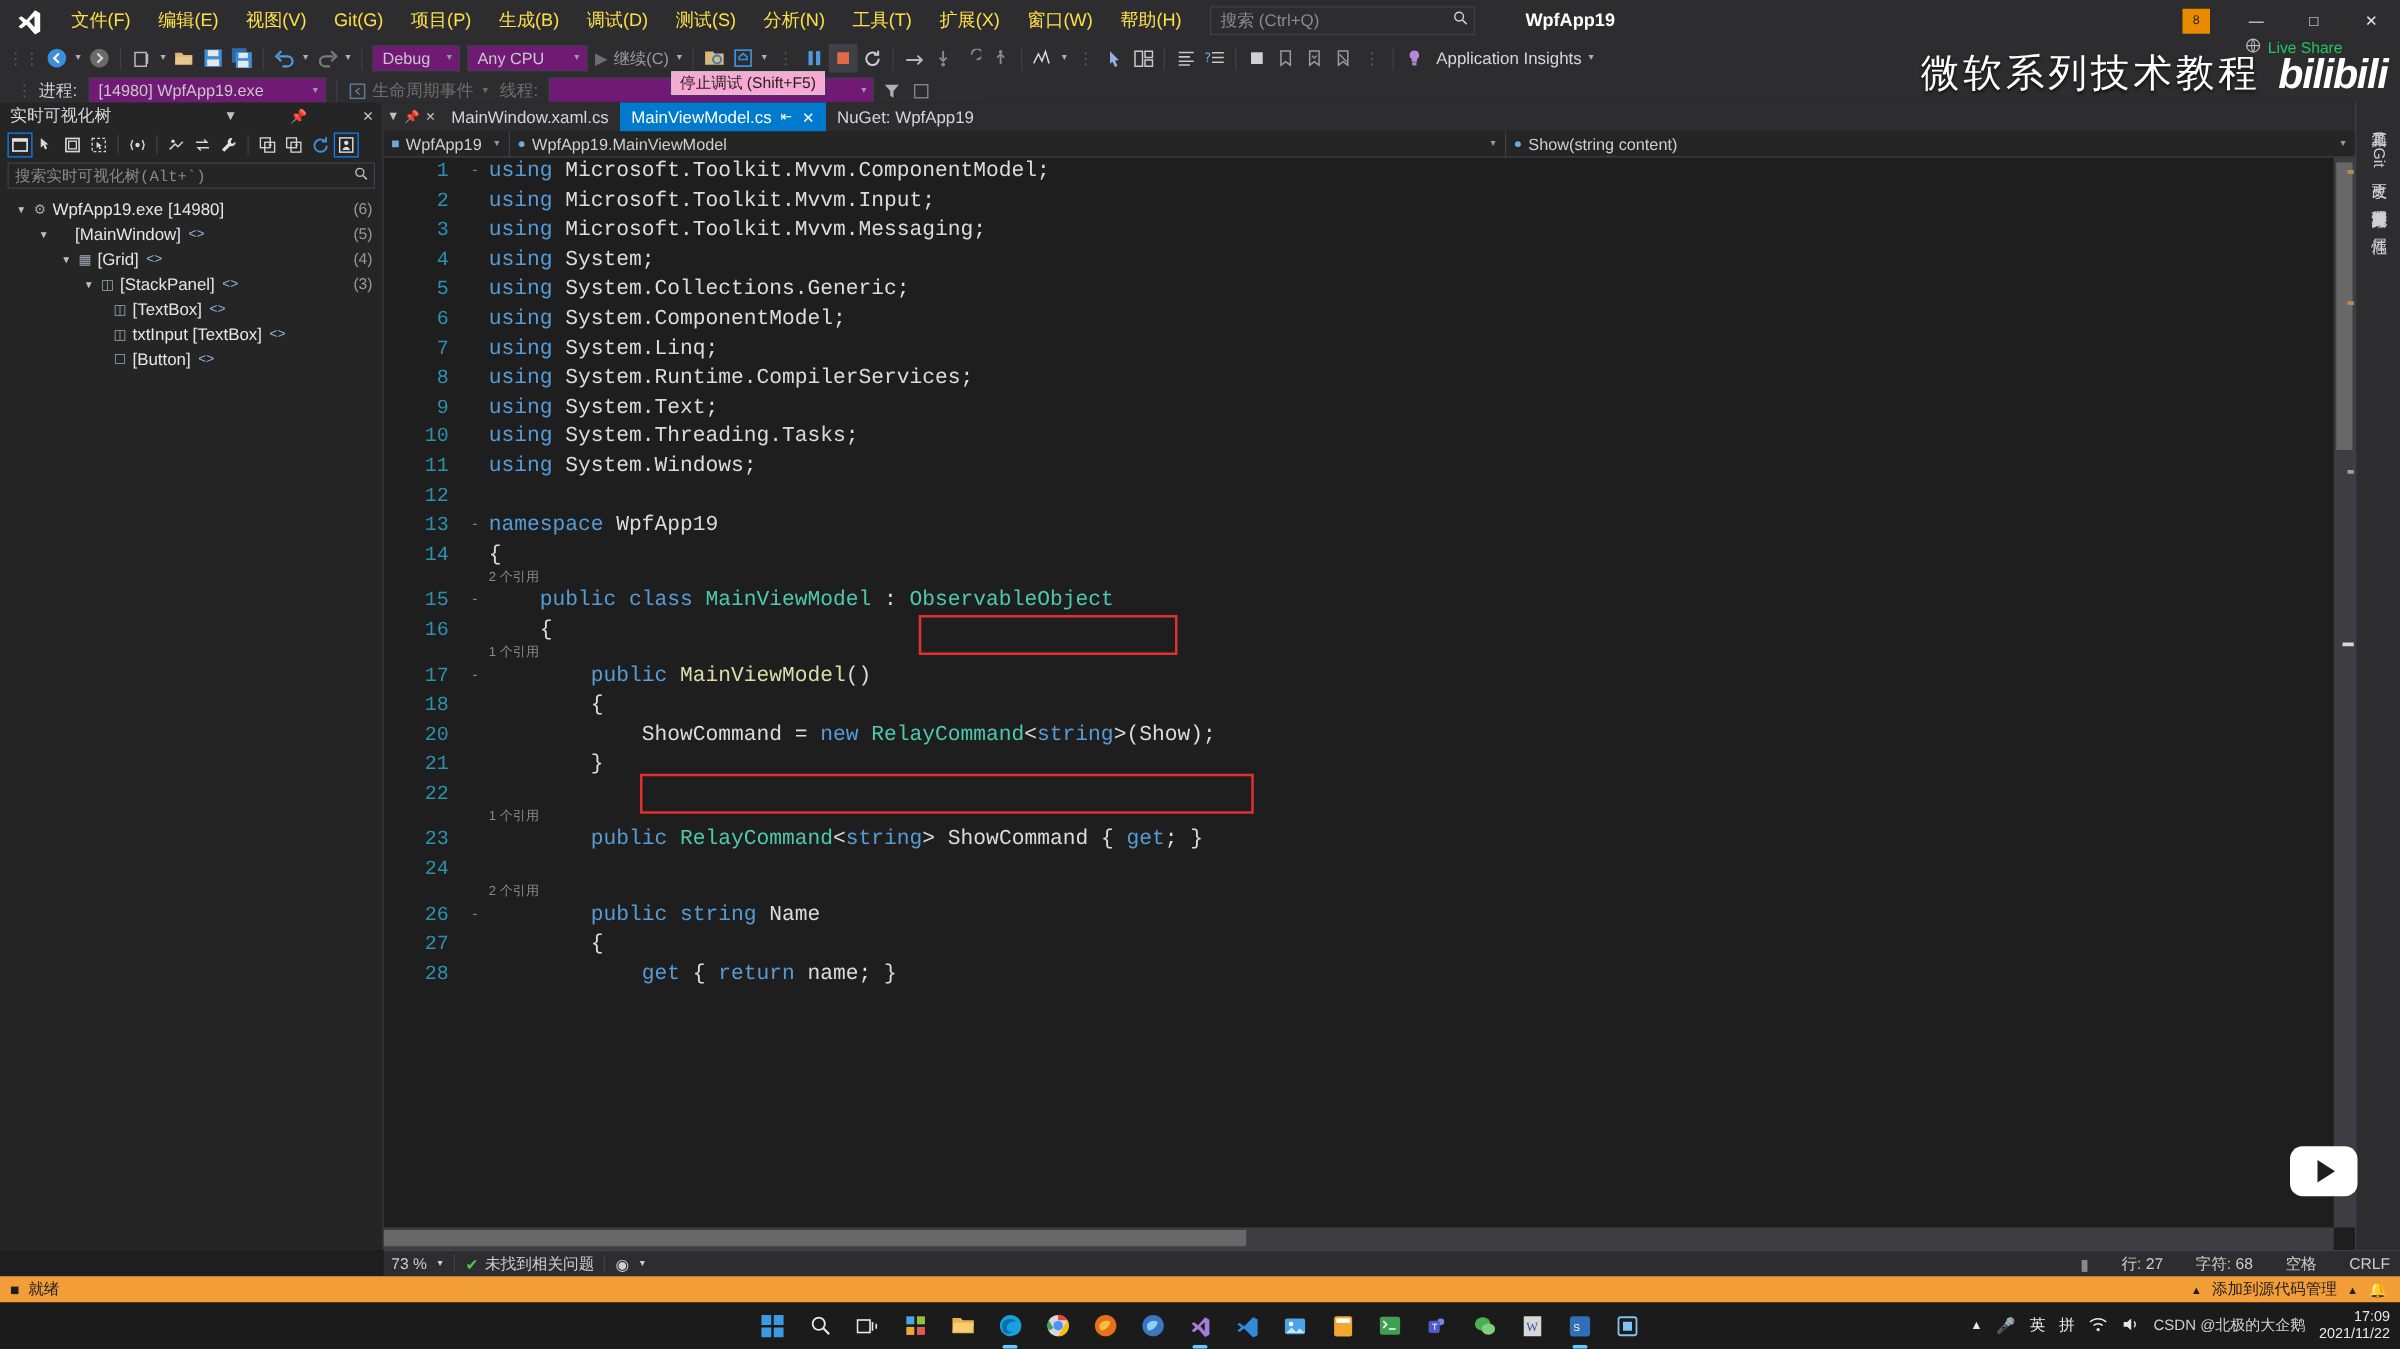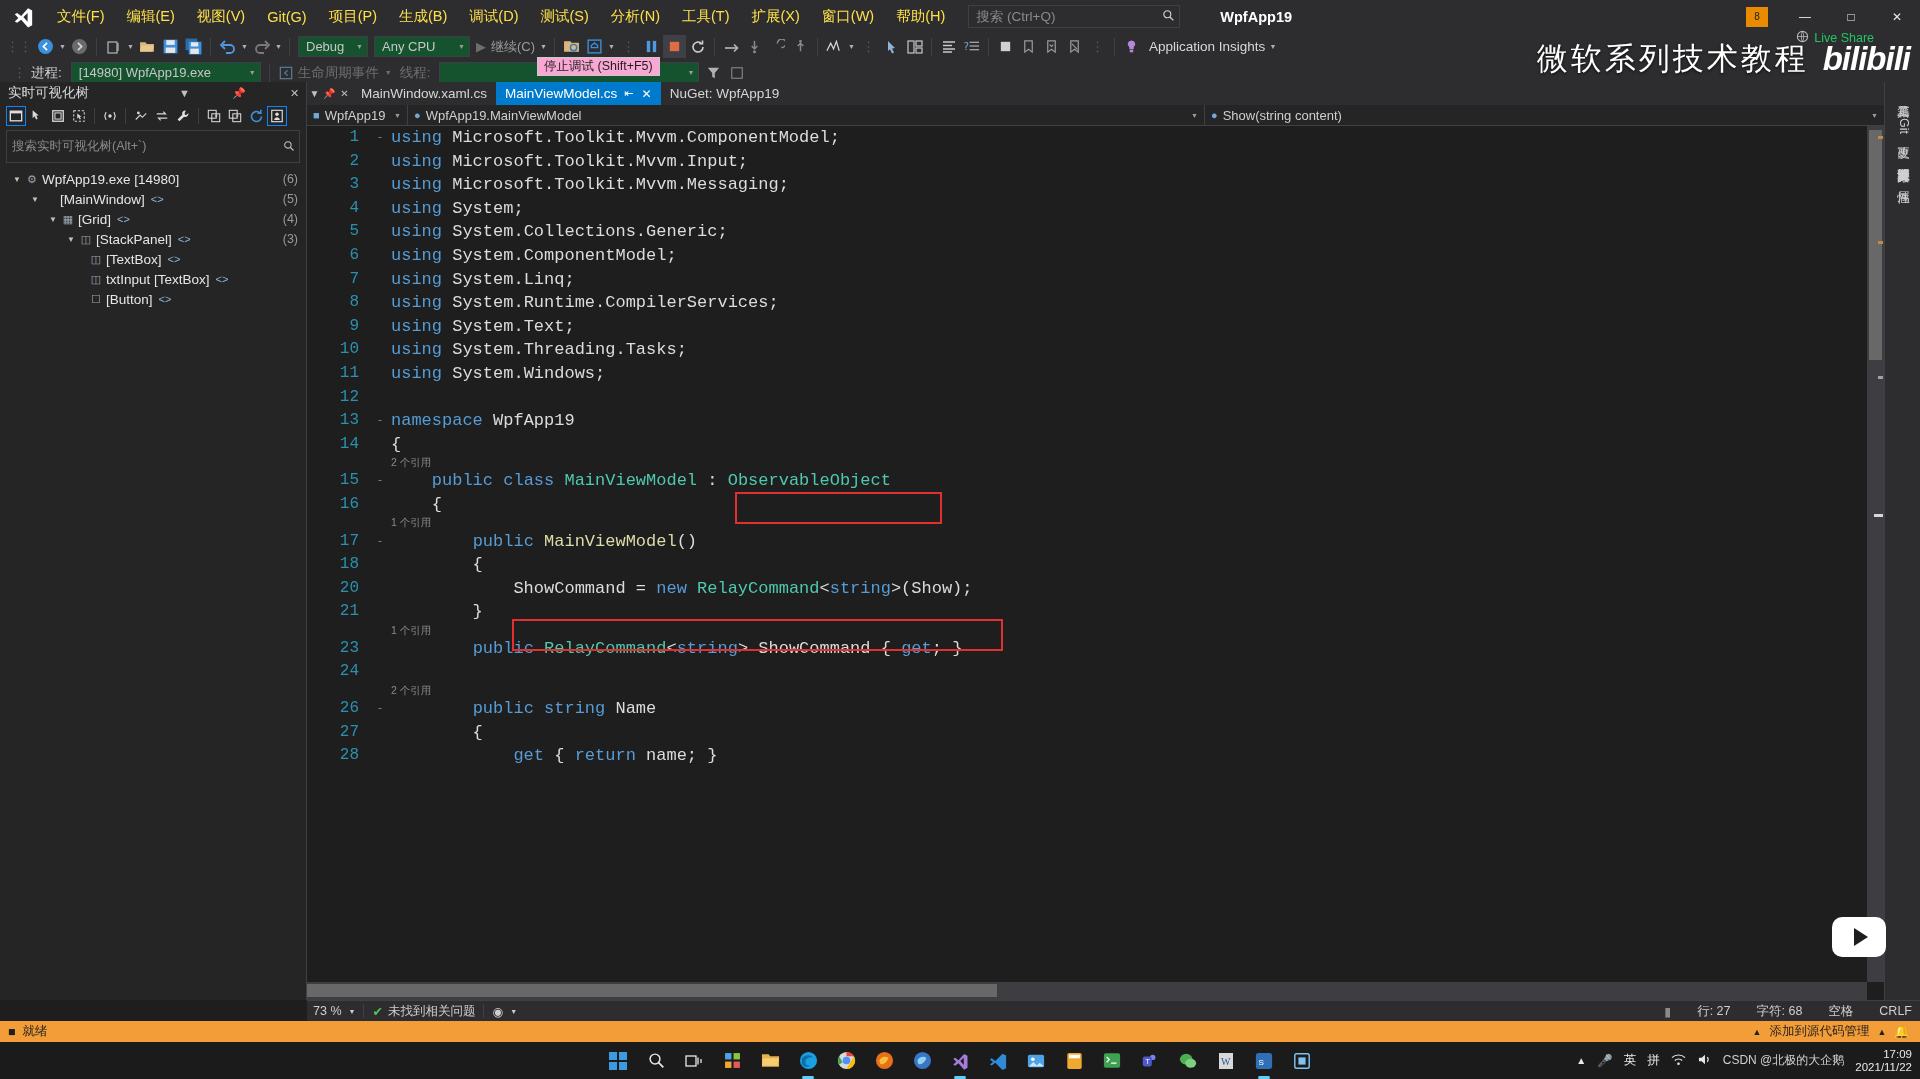--- a/index.html
+++ b/index.html
@@ -48,21 +48,21 @@
   #toolbar1 {
     position: absolute; left: 0; top: 33px; width: 1920px; height: 27px;
     background: #2d2d30; display: flex; align-items: center; padding-left: 4px;
   }
   .tbtn { height: 23px; min-width: 23px; display: flex; align-items: center;
           justify-content: center; color: #c5c5c5; font-size: 13px; padding: 0 2px; }
   .tdrop { width: 11px; height: 23px; display:flex; align-items:center; justify-content:center;
            font-size: 7px; color: #b0b0b0; }
   .tsep { width: 1px; height: 18px; background: #3f3f46; margin: 0 5px; }
   .combo {
-    height: 21px; border: 1px solid #3f3f46; background: #14532d;
+    height: 21px; border: 1px solid #3f3f46; background: #701a75;
     display: flex; align-items: center; padding: 0 4px 0 7px;
     font-size: 13px; color: #c7c7c7; margin: 0 3px;
   }
   .combo .cv { flex: 1; white-space: nowrap; overflow: hidden; }
   .combo .ca { font-size: 7px; color: #9a9a9a; margin-left: 6px; }
   #btn-continue { display: flex; align-items: center; font-size: 13px; color: #9a9a9a; padding: 0 3px;}
   #btn-continue .tri { margin-right: 5px; color: #6e6e6e; }
 
   
   #toolbar2 {
@@ -101,22 +101,22 @@
   .lp-hbtn { width: 15px; height: 18px; display: flex; align-items: center; justify-content: center;
              font-size: 11px; color: #c0c0c0; }
   #lp-toolbar {
     height: 24px; display: flex; align-items: center; padding-left: 6px; gap: 1px;
   }
   .lpt { width: 20px; height: 20px; display: flex; align-items: center; justify-content: center;
          color: #c8c8c8; font-size: 12px; }
   .lpt.sel { border: 1px solid #0a84ff; }
   .lpsep { width: 1px; height: 16px; background: #3f3f46; margin: 0 4px; }
   #lp-search {
-    height: 33px; margin: 2px 6px 0 6px; border: 1px solid #3f3f46; background: #252526;
-    display: flex; align-items: center; padding: 0 4px 0 5px;
+    height: 21px; margin: 2px 6px 0 6px; border: 1px solid #3f3f46; background: #252526;
+    display: flex; align-items: flex-end; padding: 0 4px 0 5px; font-family: Liberation Mono, monospace;
   }
   #lp-search .ph { font-size: 12.5px; color: #8a8a8a; flex: 1; }
   #tree { margin-top: 6px; }
   .trow { height: 20px; display: flex; align-items: center; font-size: 13.5px; position: relative; }
   .tw { width: 14px; display: flex; align-items: center; justify-content: center;
         color: #c0c0c0; font-size: 8px; }
   .ticon { width: 16px; display: flex; align-items: center; justify-content: center;
            color: #9aa6b2; font-size: 11px; margin-right: 2px; }
   .tlabel { color: #e6e6e6; white-space: nowrap; }
   .tchev { margin-left: 6px; color: #8fb3d9; font-size: 11px; }
@@ -724,20 +724,21 @@
         <div class="cline"><span class="lnum">13</span><span class="gut">-</span><span class="ctext"><span class="kw">namespace </span><span class="pln">WpfApp19</span></span></div>
         <div class="cline"><span class="lnum">14</span><span class="gut"></span><span class="ctext"><span class="pln">{</span></span></div>
         <div class="refline"><span style="width: 84px; flex: 0 0 auto;"></span><span class="ref">2 个引用</span></div>
         <div class="cline"><span class="lnum">15</span><span class="gut">-</span><span class="ctext"><span class="pln">    </span><span class="kw">public </span><span class="kw">class </span><span class="cls">MainViewModel</span><span class="pln"> : </span><span class="typ">ObservableObject</span></span></div>
         <div class="cline"><span class="lnum">16</span><span class="gut"></span><span class="ctext"><span class="pln">    {</span></span></div>
         <div class="refline"><span style="width: 84px; flex: 0 0 auto;"></span><span class="ref">1 个引用</span></div>
         <div class="cline"><span class="lnum">17</span><span class="gut">-</span><span class="ctext"><span class="pln">        </span><span class="kw">public </span><span class="mth">MainViewModel</span><span class="pln">()</span></span></div>
         <div class="cline"><span class="lnum">18</span><span class="gut"></span><span class="ctext"><span class="pln">        {</span></span></div>
         <div class="cline"><span class="lnum">20</span><span class="gut"></span><span class="ctext"><span class="pln">            ShowCommand = </span><span class="kw">new </span><span class="cls">RelayCommand</span><span class="pln">&lt;</span><span class="kw">string</span><span class="pln">&gt;(Show);</span></span></div>
         <div class="cline"><span class="lnum">21</span><span class="gut"></span><span class="ctext"><span class="pln">        }</span></span></div>
+        <div class="cline"><span class="lnum">22</span><span class="gut"></span><span class="ctext"><span class="pln"></span></span></div>
         <div class="refline"><span style="width: 84px; flex: 0 0 auto;"></span><span class="ref">1 个引用</span></div>
         <div class="cline"><span class="lnum">23</span><span class="gut"></span><span class="ctext"><span class="pln">        </span><span class="kw">public </span><span class="cls">RelayCommand</span><span class="pln">&lt;</span><span class="kw">string</span><span class="pln">&gt; ShowCommand { </span><span class="kw">get</span><span class="pln">; }</span></span></div>
         <div class="cline"><span class="lnum">24</span><span class="gut"></span><span class="ctext"><span class="pln"></span></span></div>
         <div class="refline"><span style="width: 84px; flex: 0 0 auto;"></span><span class="ref">2 个引用</span></div>
         <div class="cline"><span class="lnum">26</span><span class="gut">-</span><span class="ctext"><span class="pln">        </span><span class="kw">public </span><span class="kw">string </span><span class="pln">Name</span></span></div>
         <div class="cline"><span class="lnum">27</span><span class="gut"></span><span class="ctext"><span class="pln">        {</span></span></div>
         <div class="cline"><span class="lnum">28</span><span class="gut"></span><span class="ctext"><span class="pln">            </span><span class="kw">get</span><span class="pln"> { </span><span class="kw">return </span><span class="pln">name; }</span></span></div>
       </div>
     <div class="redbox" style="left:428px;top:366px;width:207px;height:32px"></div>
     <div class="redbox" style="left:205px;top:493px;width:491px;height:32px"></div>

